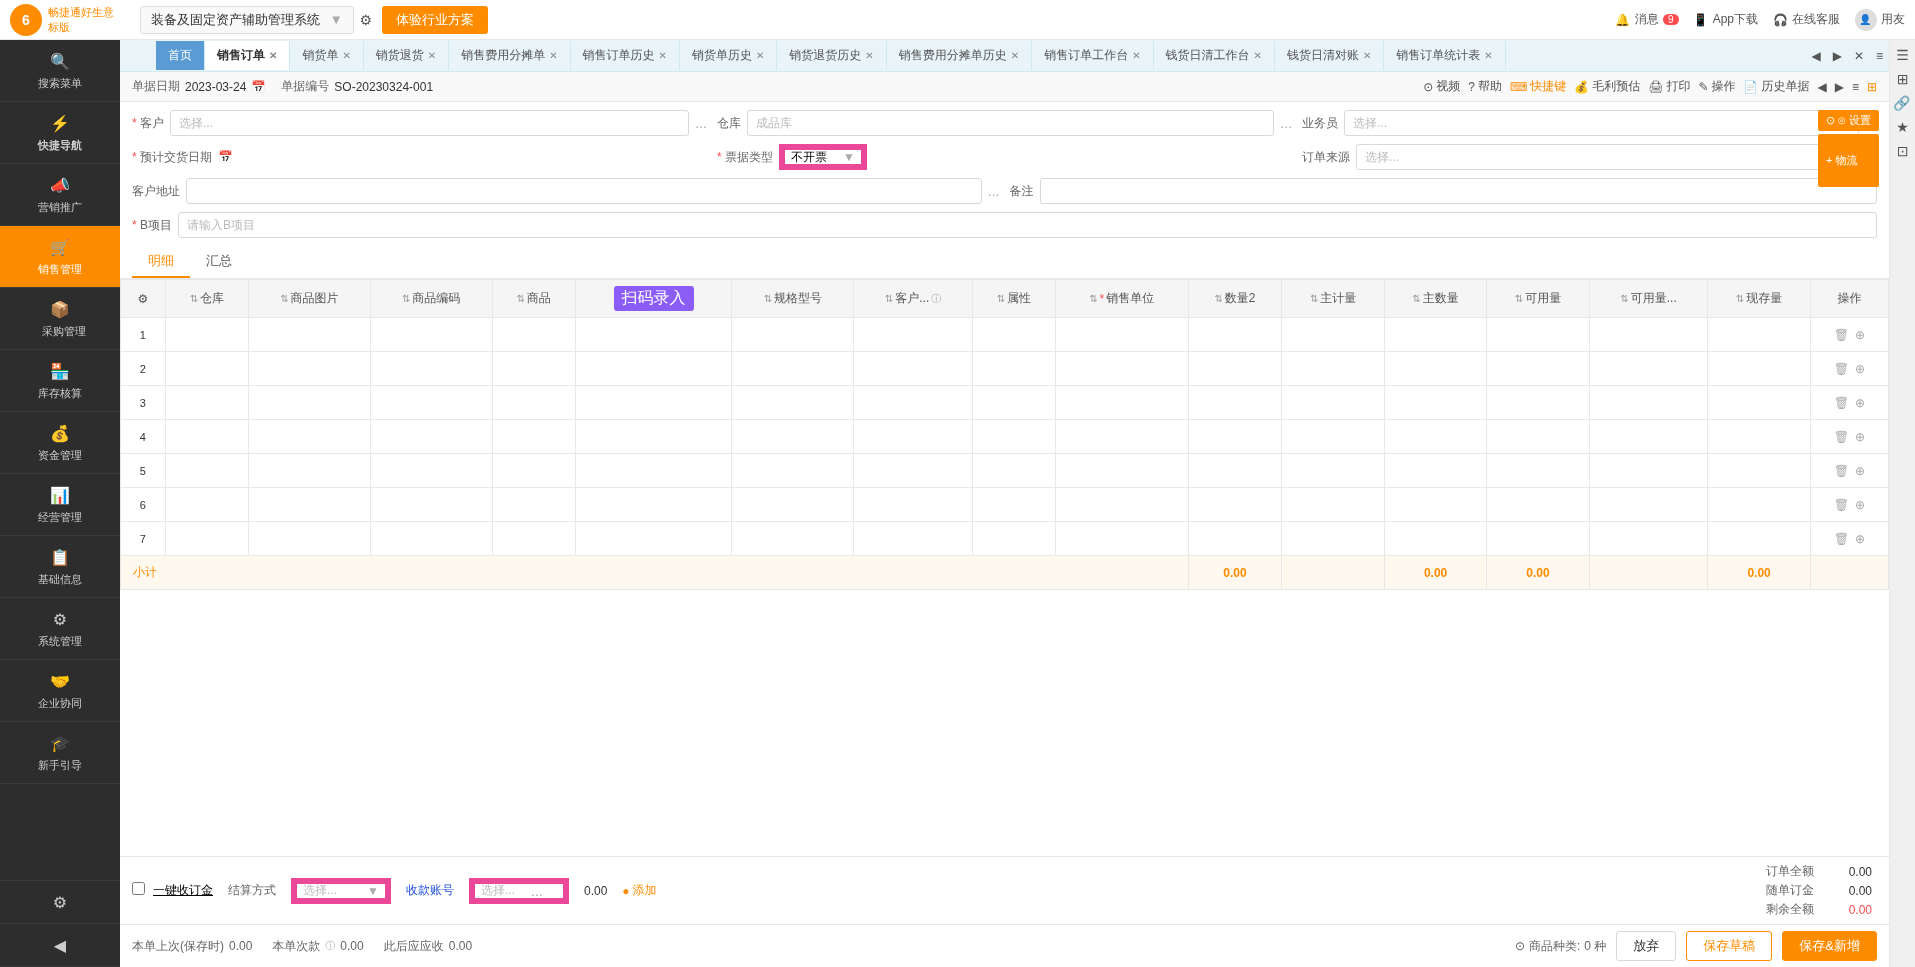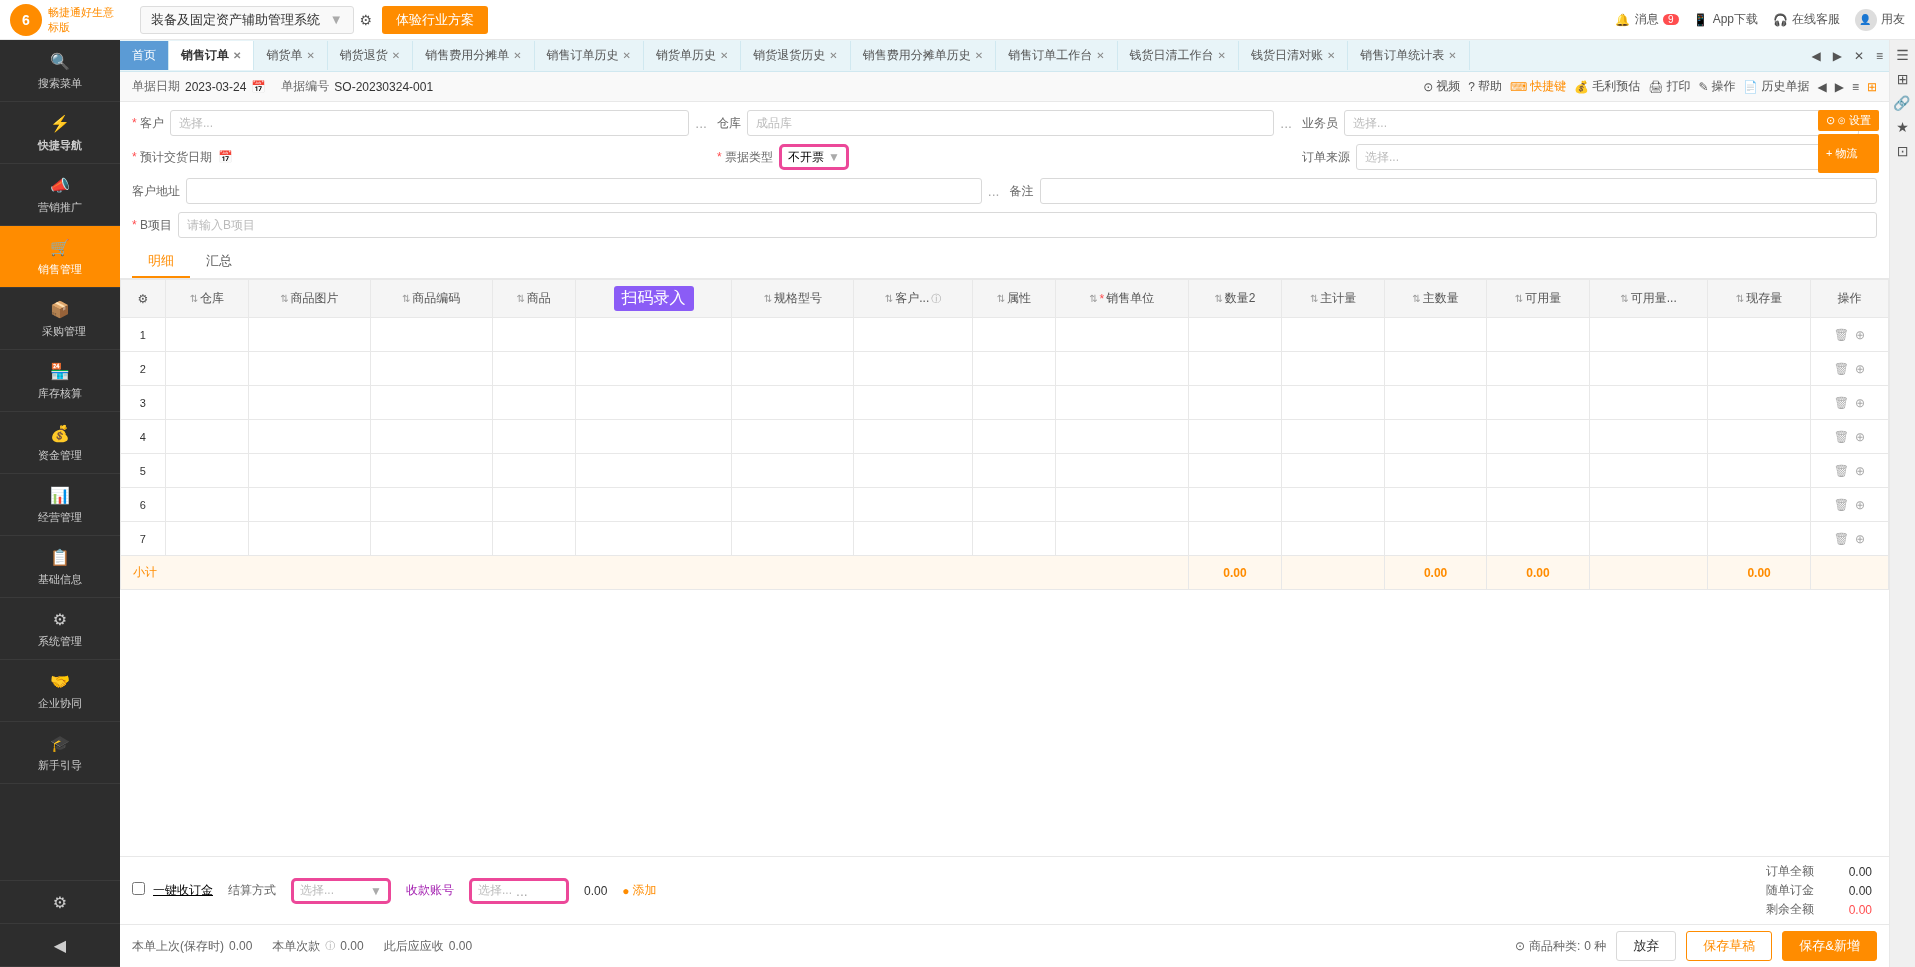--- a/index.html
+++ b/index.html
@@ -458,45 +458,45 @@
 
     
     ::-webkit-scrollbar { width: 6px; height: 6px; }
     ::-webkit-scrollbar-track { background: #f1f1f1; }
     ::-webkit-scrollbar-thumb { background: #ccc; border-radius: 3px; }
 
     .date-icon { color: #aaa; cursor: pointer; }
     .select-with-arrow {
       display: flex;
       align-items: center;
-      border: 3px solid #ec4899;
-      border-radius: 5px;
+      border: 6px solid #ec4899;
+      border-radius: 0;
       padding: 2px 6px;
       background: #fff;
       height: 26px;
-      gap: 4px;
+      gap: 16px;
     }
     .set-btn {
       background: #ff8c00;
       color: white;
       border: none;
       padding: 3px 8px;
       font-size: 11px;
       cursor: pointer;
       border-radius: 2px;
       display: flex;
       align-items: center;
       gap: 2px;
       white-space: nowrap;
     }
     .add-btn {
       background: #ff8c00;
       color: white;
       border: none;
-      padding: 12px 8px;
+      padding: 19px 8px;
       font-size: 11px;
       cursor: pointer;
       border-radius: 2px;
       display: flex;
       align-items: flex-end;
       gap: 2px;
       white-space: nowrap;
     }
   </style>
 </head>
@@ -600,21 +600,21 @@
       </div>
       <div class="sidebar-item">
         <div class="sidebar-icon">◀</div>
       </div>
     </div>
   </div>
 
   <div class="content-area">
 
     <div class="tab-bar">
-      <div id="tabs-container" style="display:flex;flex:1;overflow:hidden;">
+      <div id="tabs-container" style="display:flex;flex:1;overflow:hidden;margin-left:36px;">
           <div class="tab-item home">
             <span>首页</span>
           </div>
           <div class="tab-item active">
             <span>销售订单</span>
             <span class="tab-close">✕</span>
           </div>
           <div class="tab-item">
             <span>销货单</span>
             <span class="tab-close">✕</span>
@@ -979,21 +979,21 @@
       <div class="bottom-bar">
         <div class="checkbox-item">
           <input type="checkbox" style="">
           <span>一键收订金</span>
         </div>
         <span style="color:#666;">结算方式</span>
         <div class="select-with-arrow" style="min-width:100px;">
           <span style="color:#bbb;">选择...</span>
           <span style="color:#aaa;margin-left:auto;">▼</span>
         </div>
-        <span style="color:#a21caf;">收款账号</span>
+        <span style="color:#1d4ed8;">收款账号</span>
         <div class="select-with-arrow" style="min-width:100px;">
           <span style="color:#bbb;">选择...</span>
           <span class="dots-btn">...</span>
         </div>
         <span style="color:#333;">0.00</span>
         <span class="add-link">
           <span style="color:#ff8c00;">●</span>
           <span style="color:#ff8c00;">添加</span>
         </span>
         <div style="margin-left:auto;" class="order-summary">

